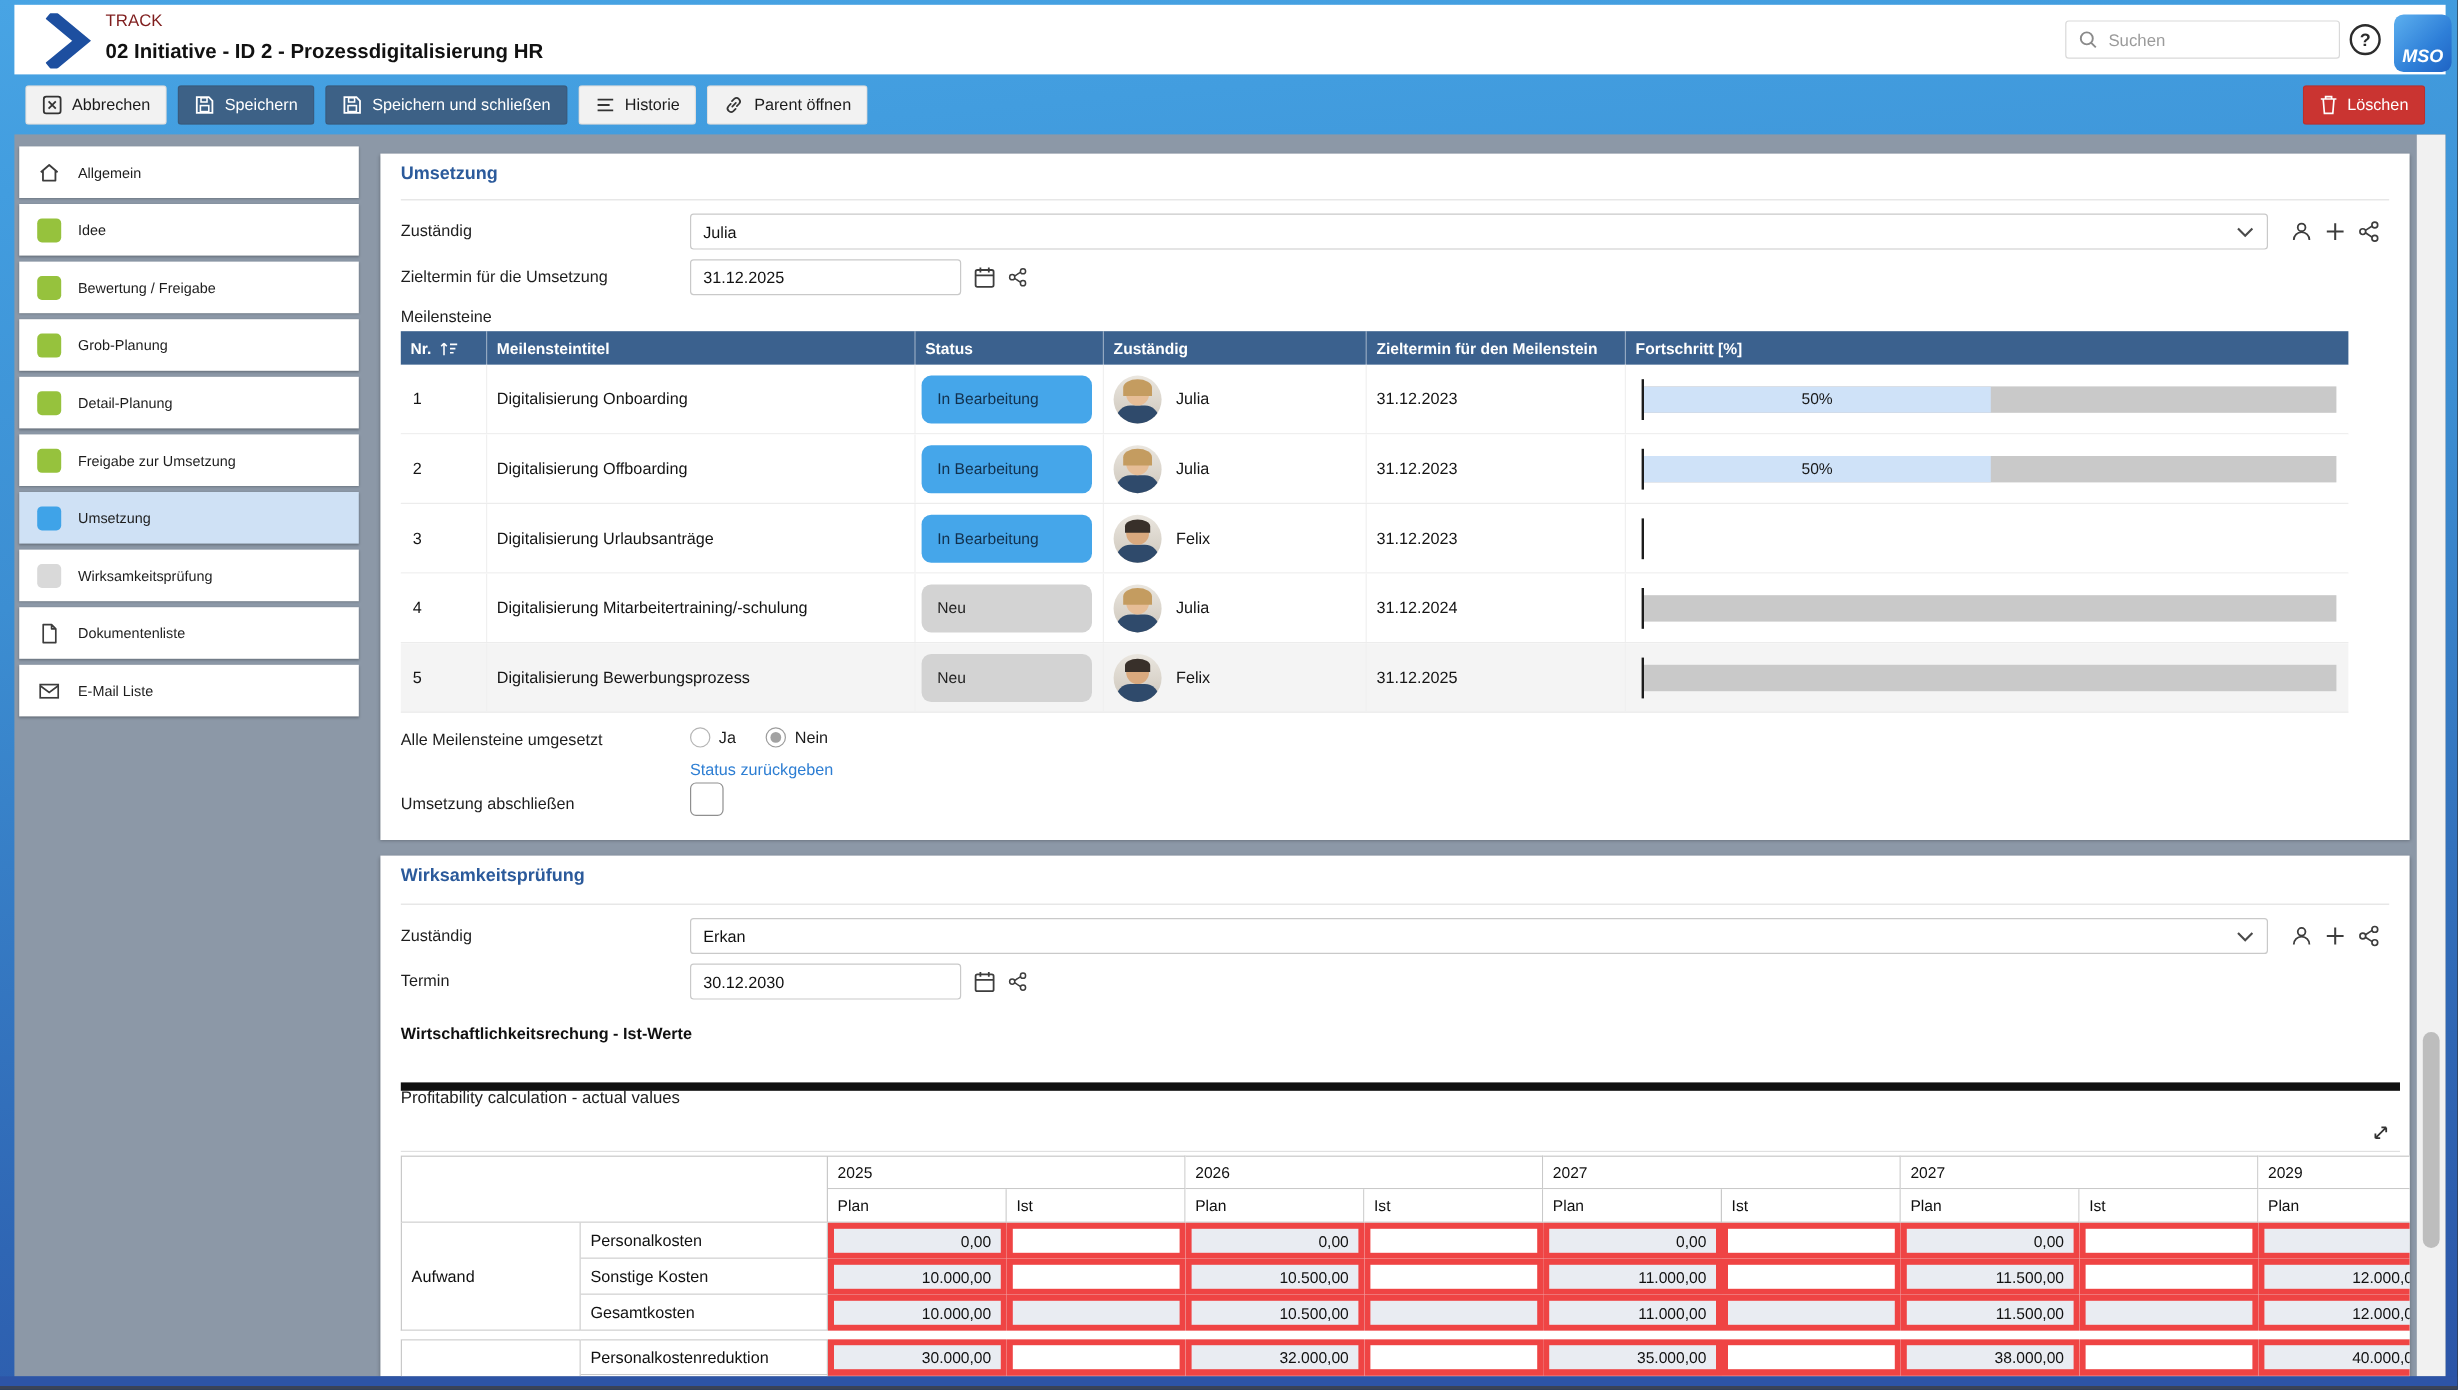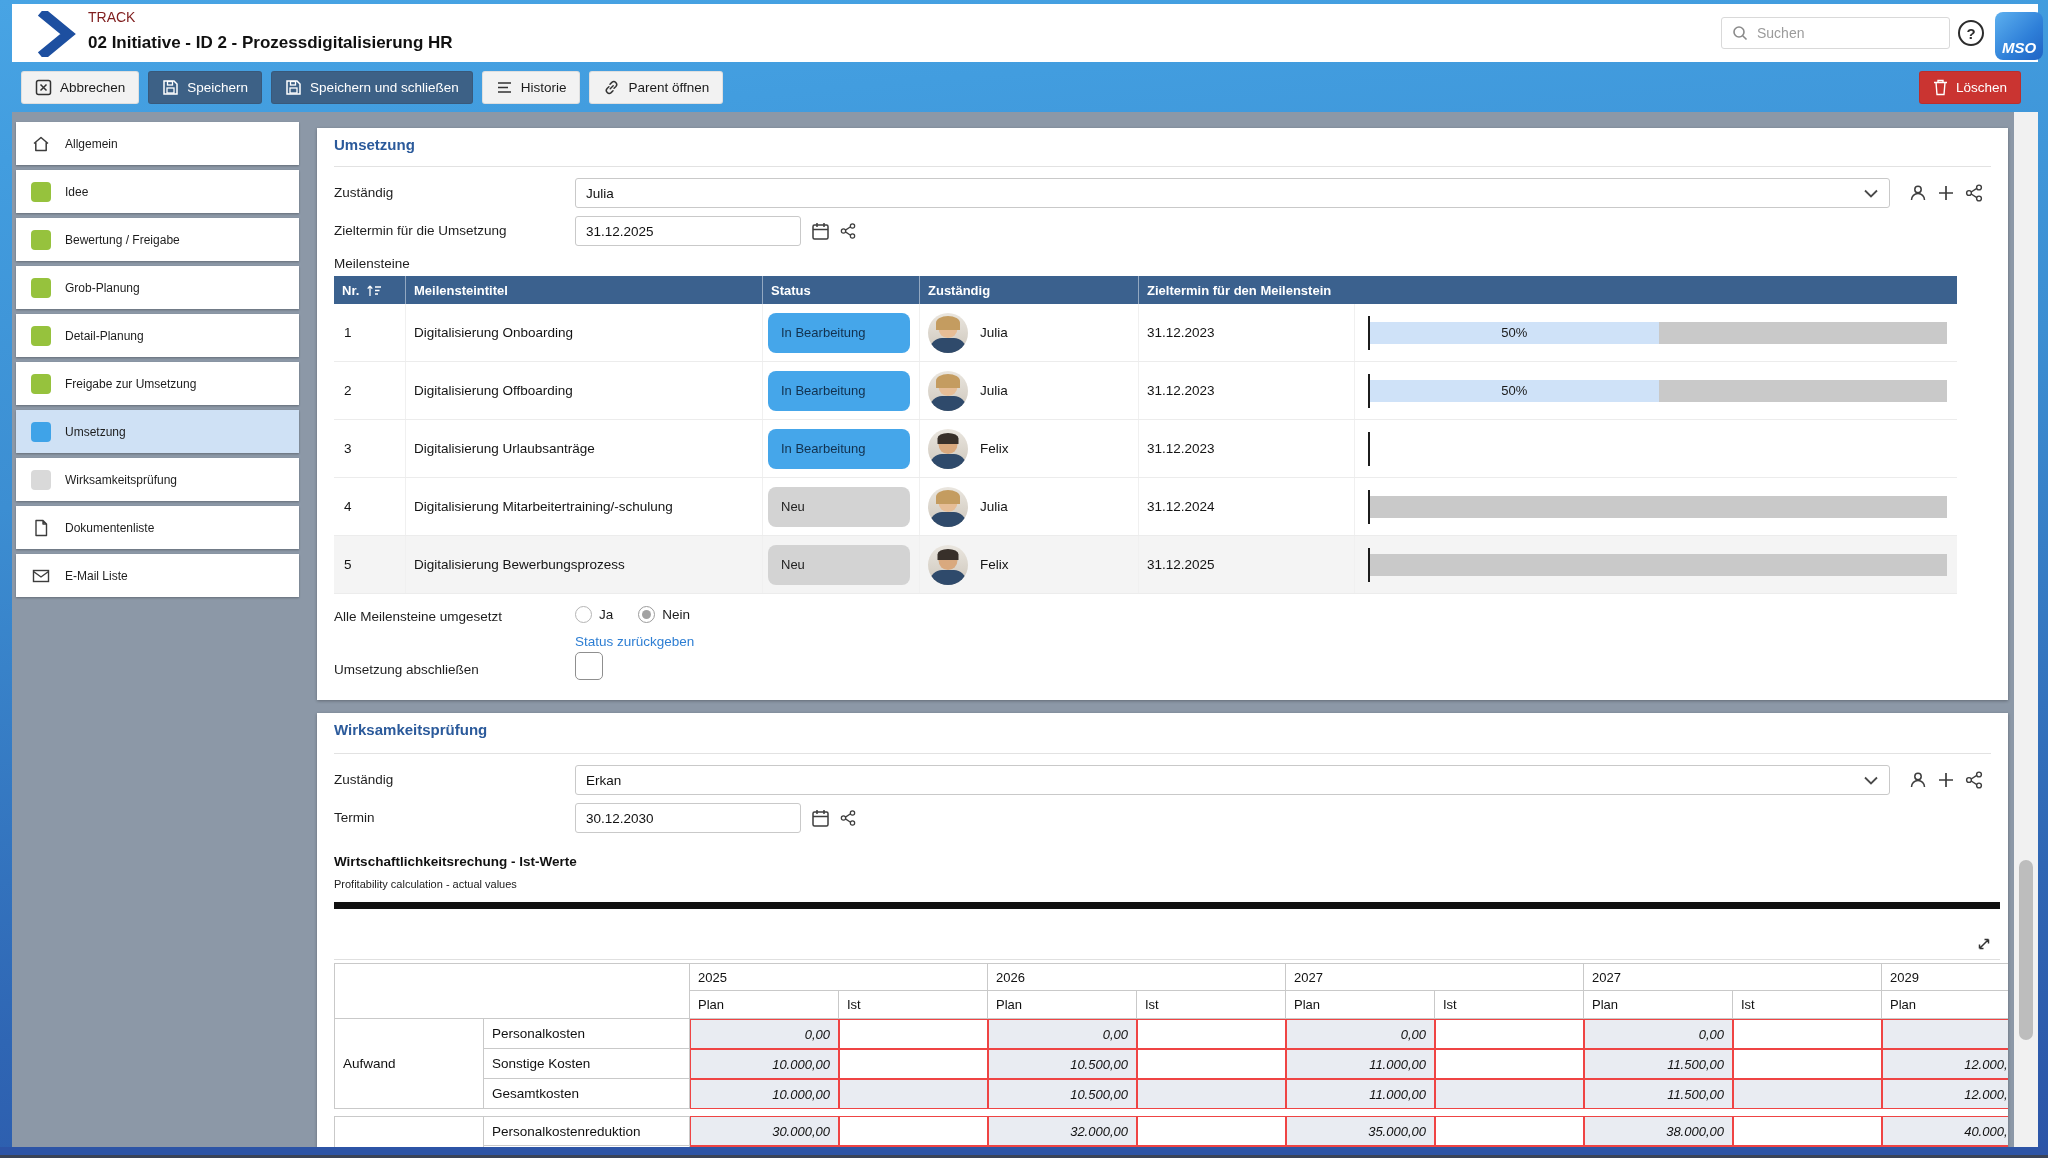--- a/index.html
+++ b/index.html
@@ -91,36 +91,36 @@
   
   .radio{width:17px;height:17px;border-radius:50%;border:1px solid #b5b5b5;background:#fff;box-sizing:border-box;position:relative;cursor:pointer;}
   .radio.checked{border-color:#9c9c9c;}
   .radio.checked::after{content:"";position:absolute;left:3px;top:3px;width:9px;height:9px;border-radius:50%;background:#a2a2a2;}
   .radio-row{position:absolute;left:258px;display:flex;align-items:center;gap:7px;font-size:13.5px;color:#1b1b1b;}
   .radio-row .gap{width:11px;}
   .linktext{position:absolute;left:258px;font-size:13.5px;color:#2d7ed3;cursor:pointer;}
   .checkbox{position:absolute;left:258px;width:28px;height:28px;border:1.5px solid #8f8f8f;border-radius:5px;background:#fff;box-sizing:border-box;cursor:pointer;}
   
   .calc-title{position:absolute;left:17px;font-size:13.5px;font-weight:bold;color:#111;}
-  .calc-sub{position:absolute;left:17px;font-size:11px;color:#222;}
+  .calc-sub{position:absolute;left:17px;font-size:14px;color:#222;margin-top:28px;}
   .blackbar{position:absolute;left:17px;width:1666px;height:7px;background:#101010;}
   .expand-ic{position:absolute;left:1658px;color:#333;cursor:pointer;}
   .thinline{position:absolute;left:17px;width:1666px;height:1px;background:#e0e0e0;}
   .fintable{position:absolute;left:17px;top:250px;display:grid;
             grid-template-columns:150px 206px repeat(10,149px);
             grid-template-rows:28px 28px 30px 30px 30px 7px 30px 30px;
             font-size:13px;color:#111;}
   .fintable .fh{background:#fff;border-right:1px solid #c9c9c9;border-bottom:1px solid #c9c9c9;
                 display:flex;align-items:center;padding-left:8px;}
   .fintable .bt{border-top:1px solid #c9c9c9;}
   .fintable .bl{border-left:1px solid #c9c9c9;}
   .fintable .glabel,.fintable .rlabel{background:#fff;border-right:1px solid #c9c9c9;border-bottom:1px solid #c9c9c9;
                 display:flex;align-items:center;padding-left:8px;font-size:13.5px;}
-  .fintable .val{border:1px solid #ef4444;display:flex;align-items:center;justify-content:flex-end;
-                 padding-right:8px;background:#fff;white-space:nowrap;overflow:hidden;font-style:italic;}
+  .fintable .val{border:5px solid #ef4444;display:flex;align-items:center;justify-content:flex-end;
+                 padding-right:8px;background:#fff;white-space:nowrap;overflow:hidden;}
   .fintable .val.plan{background:#e9ecf2;}
   .fintable .val.comp{background:#e9ecf2;}
   .fintable .spacer{background:#fff;}
   
   .scrolltrack{position:absolute;left:2002px;top:0;width:24px;height:1035px;background:#f1f1f1;}
   .scrollthumb{position:absolute;left:5px;top:748px;width:14px;height:180px;border-radius:7px;background:#bdbdbd;cursor:pointer;}
   
   .footer-blue{position:absolute;left:0;top:1147px;width:2048px;height:8px;background:#2d54a6;}
   .footer-dark{position:absolute;left:0;top:1155px;width:2048px;height:3px;background:#3a4357;}
   svg{display:block;}
@@ -302,20 +302,23 @@
               <span>Meilensteintitel</span>
             </div>
           <div class="hc c-status">
               <span>Status</span>
             </div>
           <div class="hc c-person">
               <span>Zuständig</span>
             </div>
           <div class="hc c-termin">
               <span>Zieltermin für den Meilenstein</span>
+            </div>
+          <div class="hc c-prog">
+              <span>Fortschritt [%]</span>
             </div>
         </div>
 
         <div class="mrow">
           <div class="c c-nr nrc">1</div>
           <div class="c c-titel tc">Digitalisierung Onboarding</div>
           <div class="c c-status">
               <span class="badge in-bearbeitung">In Bearbeitung</span>
             </div>
           <div class="c c-person">

